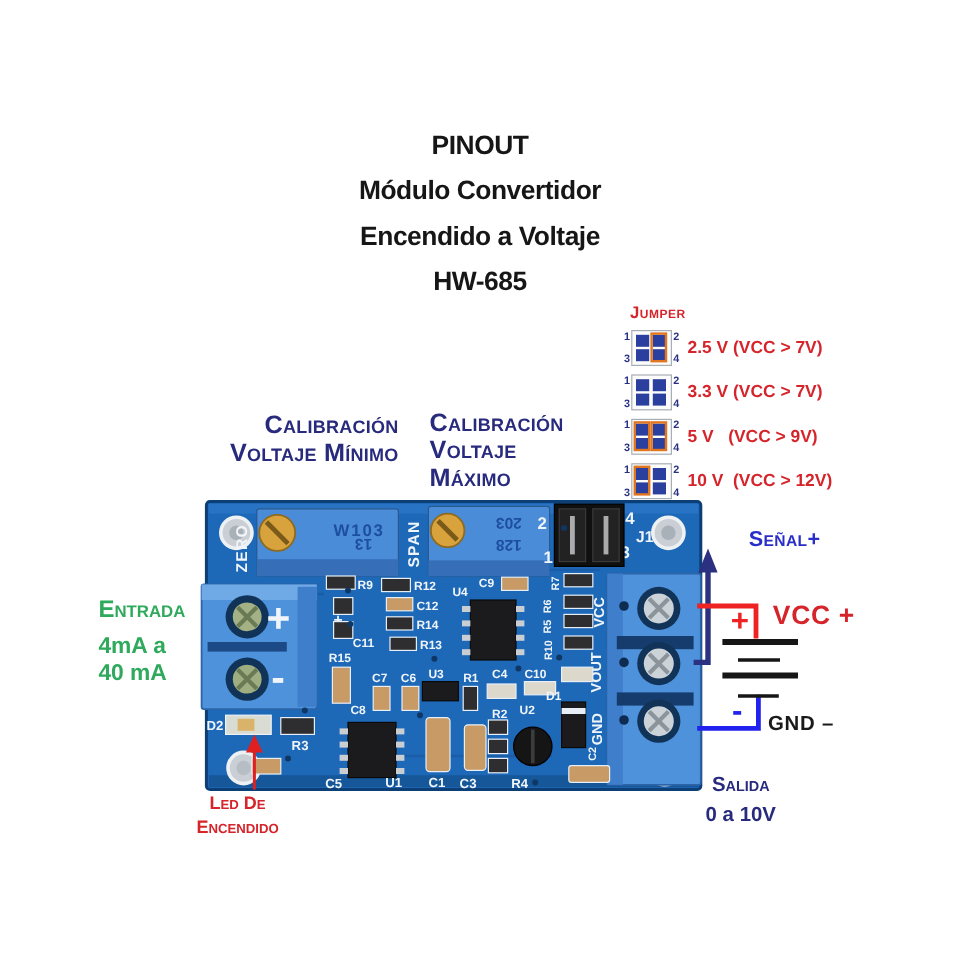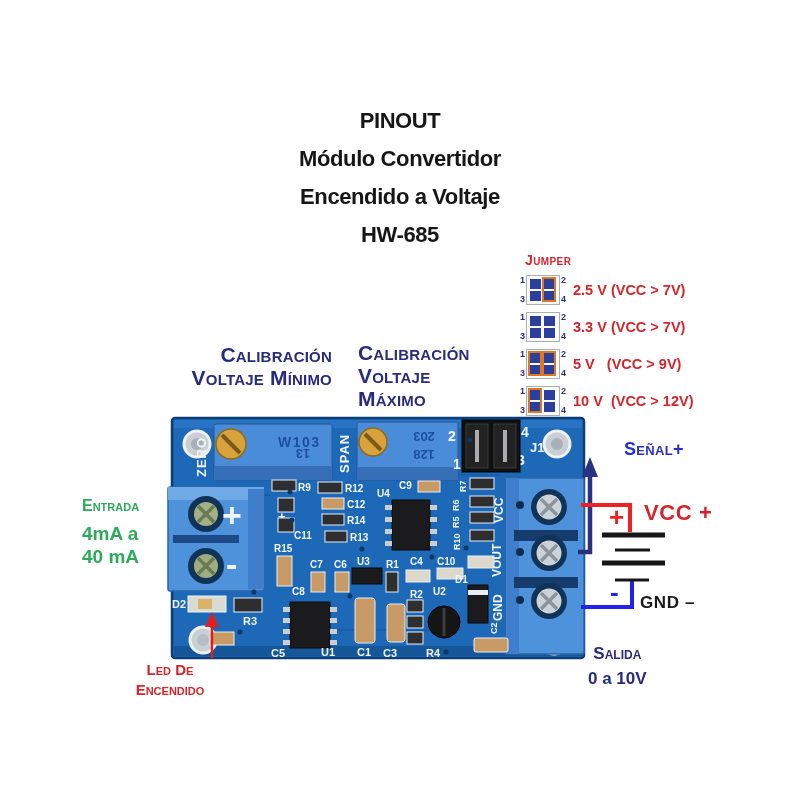--- a/index.html
+++ b/index.html
@@ -28,33 +28,33 @@
   .pn.n1{left:-7px;top:0}.pn.n2{right:-7px;top:0}
   .pn.n3{left:-7px;bottom:0}.pn.n4{right:-7px;bottom:0}
   .jlabel{margin-left:13px;color:#d6242b;font-weight:bold;font-size:14.5px;white-space:pre;}
   
   .cal{color:#282b7d;font-weight:bold;font-size:21px;line-height:23px;
     font-variant:small-caps;letter-spacing:.2px;}
   .cal-left{left:146px;top:343px;width:186px;text-align:right;}
   .cal-right{left:358px;top:341px;}
   
   .entrada{left:82px;top:497px;color:#2fa95c;font-weight:bold;}
-  .entrada .l1{font-variant:small-caps;font-size:16px;}
+  .entrada .l1{font-variant:small-caps;font-size:20px;}
   .entrada .l2{font-size:19px;line-height:23px;margin-top:7px;}
   .entrada .l3{font-size:19px;line-height:23px;}
   .senal{left:588px;top:439px;color:#2a2ec9;font-weight:bold;font-size:18px;
     font-variant:small-caps;letter-spacing:.3px;margin-left:36px;}
   .vccp{left:644px;top:500px;color:#d6242b;font-weight:bold;font-size:22px;
     font-variant:small-caps;letter-spacing:.6px;text-align:center;}
   .gndl{left:640px;top:593px;color:#1a1a1a;font-weight:bold;font-size:17px;
     font-variant:small-caps;letter-spacing:.6px;}
   .salida{left:588px;top:644px;color:#282b7d;font-weight:bold;font-size:17px;}
   .salida .l1{font-variant:small-caps;text-align:center;}
   .salida .l2{margin-top:5px;}
-  .led{left:112px;top:660px;width:116px;text-align:center;color:#d6242b;
+  .led{left:140px;top:660px;width:116px;text-align:center;color:#d6242b;
     font-weight:bold;font-size:15px;font-variant:small-caps;line-height:20px;}
   
   svg{position:absolute;left:0;top:0;}
   svg text{font-family:"Liberation Sans",sans-serif;font-weight:bold;}
   .silk{fill:#f0f5fa;}
   .mark{fill:#1d4f9e;}
   .chipD{fill:#2e2e31;stroke:#e7eef6;stroke-width:1;}
   .chipT{fill:#c79a66;stroke:#e7eef6;stroke-width:1;}
   .chipW{fill:#ddd8cc;stroke:#e7eef6;stroke-width:1;}
   .ic{fill:#1b1b1d;stroke:#0a0a0a;stroke-width:1;}

